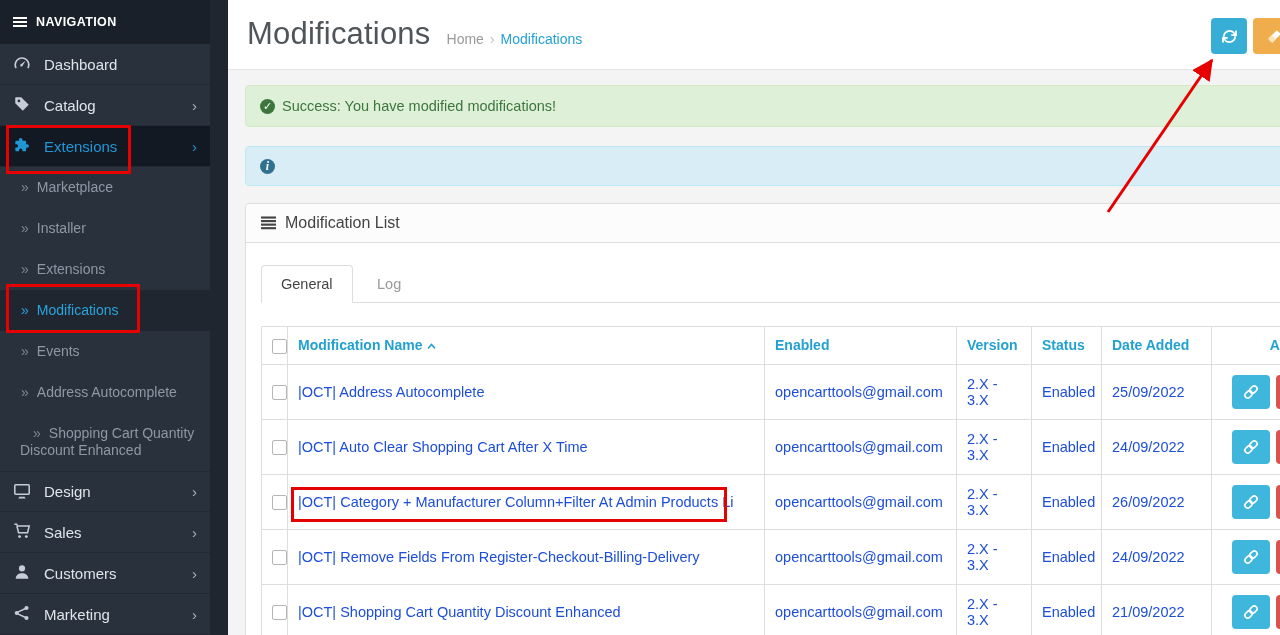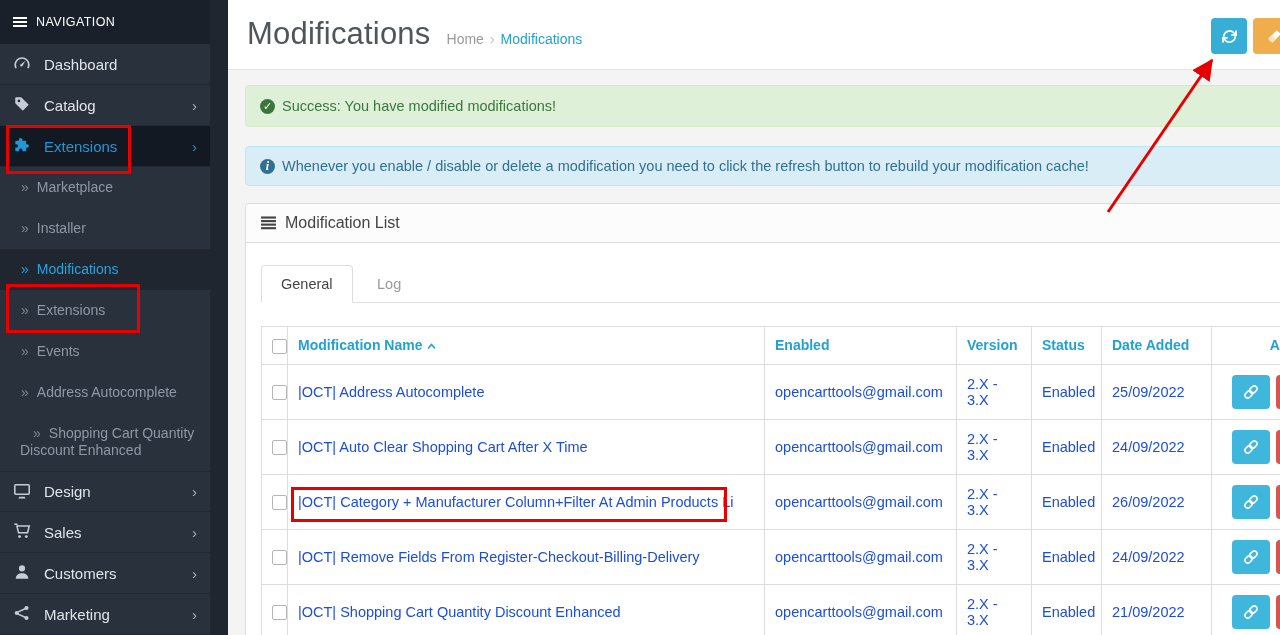--- a/index.html
+++ b/index.html
@@ -3,21 +3,21 @@
 <meta charset="utf-8">
 <style>
   html,body{margin:0;padding:0;}
   body{font-family:"Liberation Sans","DejaVu Sans",sans-serif;}
   .screen{position:relative;width:1280px;height:635px;overflow:hidden;background:#f4f4f4;}
 
   
   .sidebar{position:absolute;left:0;top:0;width:210px;height:635px;background:#29313d;z-index:2;}
   .sidebar-band{position:absolute;left:210px;top:0;width:18px;height:635px;background:#20262f;z-index:2;}
   .nav-header{height:44px;background:#1a202a;display:flex;align-items:center;padding-left:13px;color:#fff;
-    font-size:12.5px;font-weight:normal;letter-spacing:.4px;text-align:right;}
+    font-size:12.5px;font-weight:bold;letter-spacing:.4px;text-align:right;}
   .burger{display:inline-block;width:14px;height:2px;background:#fff;margin-right:9px;position:relative;}
   .burger::before,.burger::after{content:"";position:absolute;left:0;width:14px;height:2px;background:#fff;}
   .burger::before{top:-4px}.burger::after{top:4px}
   .menu-item{height:41px;box-sizing:border-box;display:flex;align-items:center;padding:0 13px;
     color:#dfe4ea;font-size:15px;border-bottom:1px solid #222934;cursor:pointer;}
   .menu-item .mi-icon{width:20px;height:20px;margin-right:11px;color:#c6cdd6;flex:none;}
   .menu-item .mi-icon svg{width:18px;height:18px;}
   .menu-item .chev{margin-left:auto;color:#a9b2bd;font-size:15px;line-height:1;}
   .menu-item.active{background:#131923;color:#2196d4;}
   .menu-item.active .mi-icon{color:#2196d4;}
@@ -120,22 +120,22 @@
             <path d="M8.5 2.2a2 2 0 0 1 2 2v1.2h3.2a.9.9 0 0 1 .9.9v3h1.2a1.9 1.9 0 1 1 0 3.8h-1.2v3a.9.9 0 0 1-.9.9h-3.2v-1.2a1.9 1.9 0 1 0-3.8 0V17H3.5a.9.9 0 0 1-.9-.9v-3.2h1.2a1.9 1.9 0 1 0 0-3.8H2.6V6.3a.9.9 0 0 1 .9-.9h3.1V4.2a1.9 1.9 0 0 1 1.9-2z"></path>
           </svg>
       </span>
       <span>Extensions</span>
       <span class="chev">›</span>
     </div>
 
     <div>
       <div class="subitem"><span class="dbl">»</span><span class="lbl">Marketplace</span></div>
       <div class="subitem"><span class="dbl">»</span><span class="lbl">Installer</span></div>
+      <div class="subitem"><span class="dbl">»</span><span class="lbl">Extensions</span></div>
       <div class="subitem active"><span class="dbl">»</span><span class="lbl">Modifications</span></div>
-      <div class="subitem"><span class="dbl">»</span><span class="lbl">Extensions</span></div>
       <div class="subitem"><span class="dbl">»</span><span class="lbl">Events</span></div>
       <div class="subitem"><span class="dbl">»</span><span class="lbl">Address Autocomplete</span></div>
       <div class="subitem wrap"><span class="dbl">»</span><span class="lbl">Shopping Cart Quantity Discount Enhanced</span></div>
     </div>
 
     <div class="menu-item" style="border-top:1px solid #222934;">
       <span class="mi-icon">
         <svg viewBox="0 0 20 20">
             <rect x="2" y="3" width="16" height="10.5" rx="1" fill="none" stroke="currentColor" stroke-width="1.7"></rect>
             <path d="M7 16.5h6l1 1.8H6z" fill="currentColor"></path>
@@ -209,21 +209,20 @@
 
   <div class="content">
 
     <div class="alert alert-success">
       <span class="a-icon ok">✓</span>
       <span>Success: You have modified modifications!</span>
     </div>
 
     <div class="alert alert-info">
       <span class="a-icon inf">i</span>
-      <span>Whenever you enable / disable or delete a modification you need to click the refresh button to rebuild your modification cache!</span>
     </div>
 
     <div class="panel">
       <div class="panel-heading">
         <span class="list-icon">
           <svg width="15" height="14" viewBox="0 0 16 15" fill="#444">
               <rect y="0.5" width="16" height="2.3"></rect>
               <rect y="4.3" width="16" height="2.3"></rect>
               <rect y="8.1" width="16" height="2.3"></rect>
               <rect y="11.9" width="16" height="2.3"></rect>

